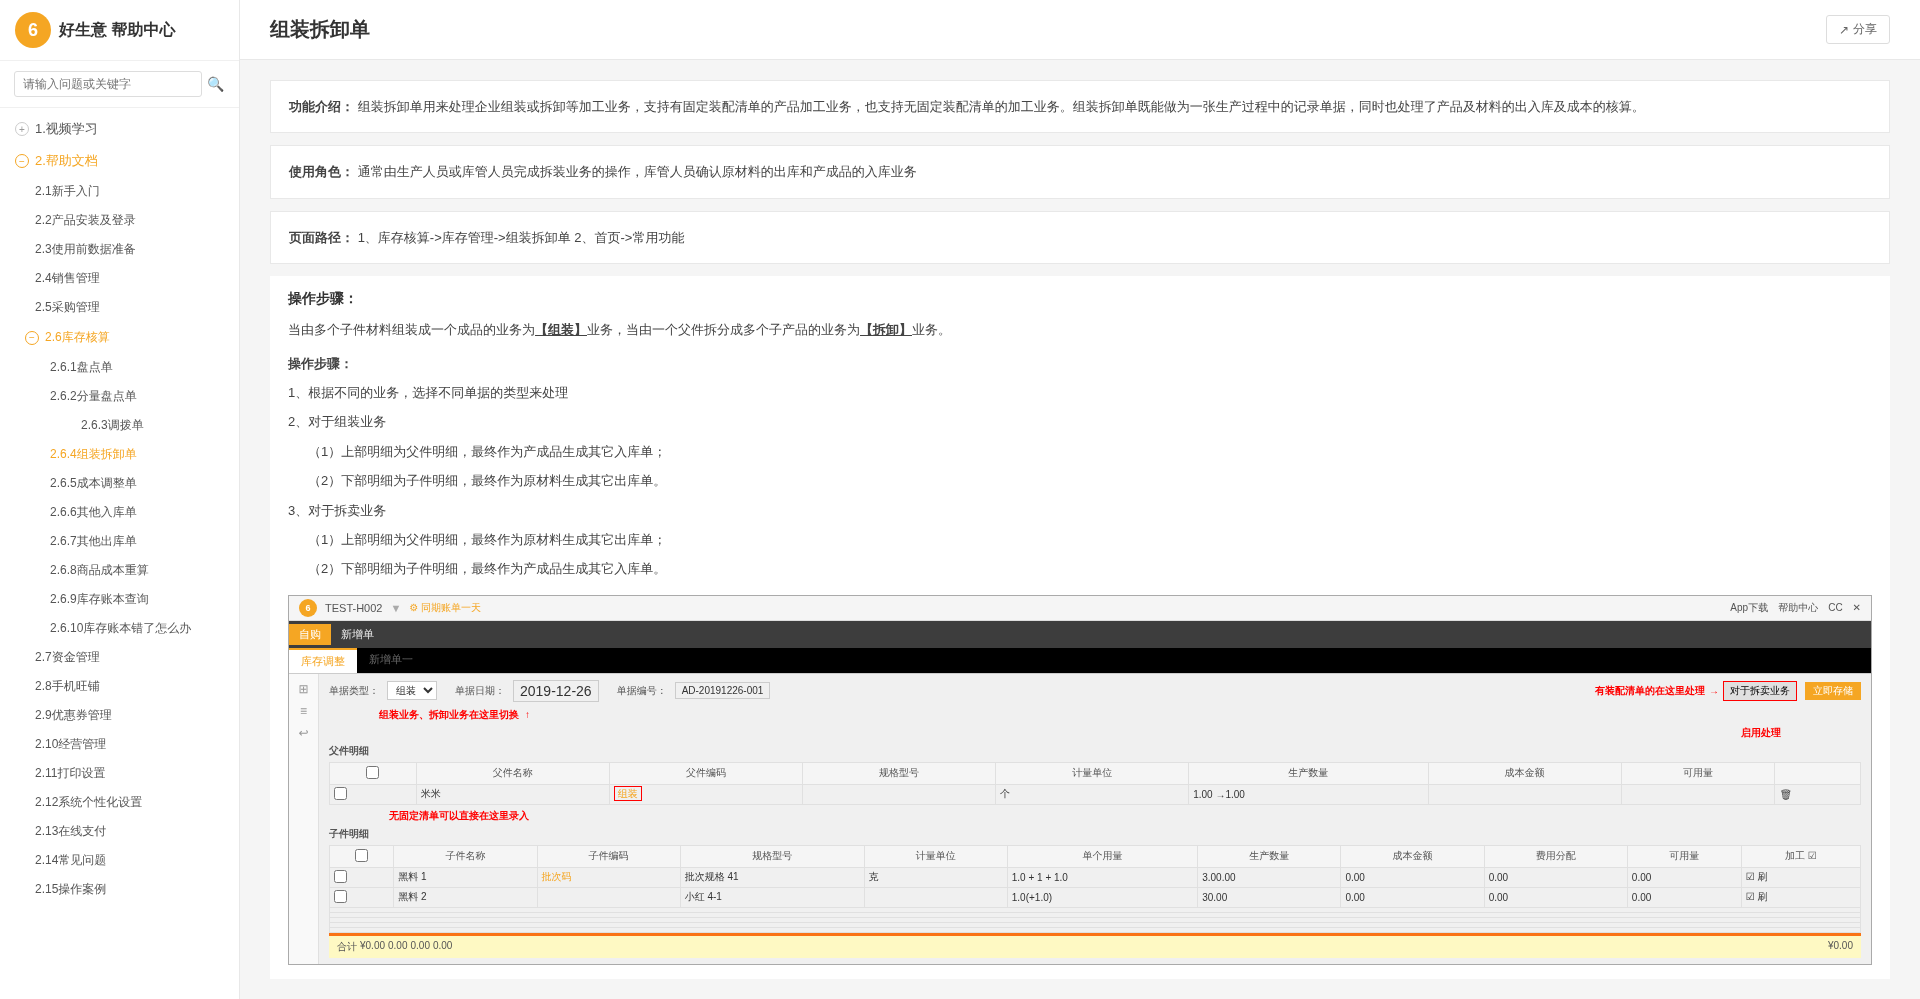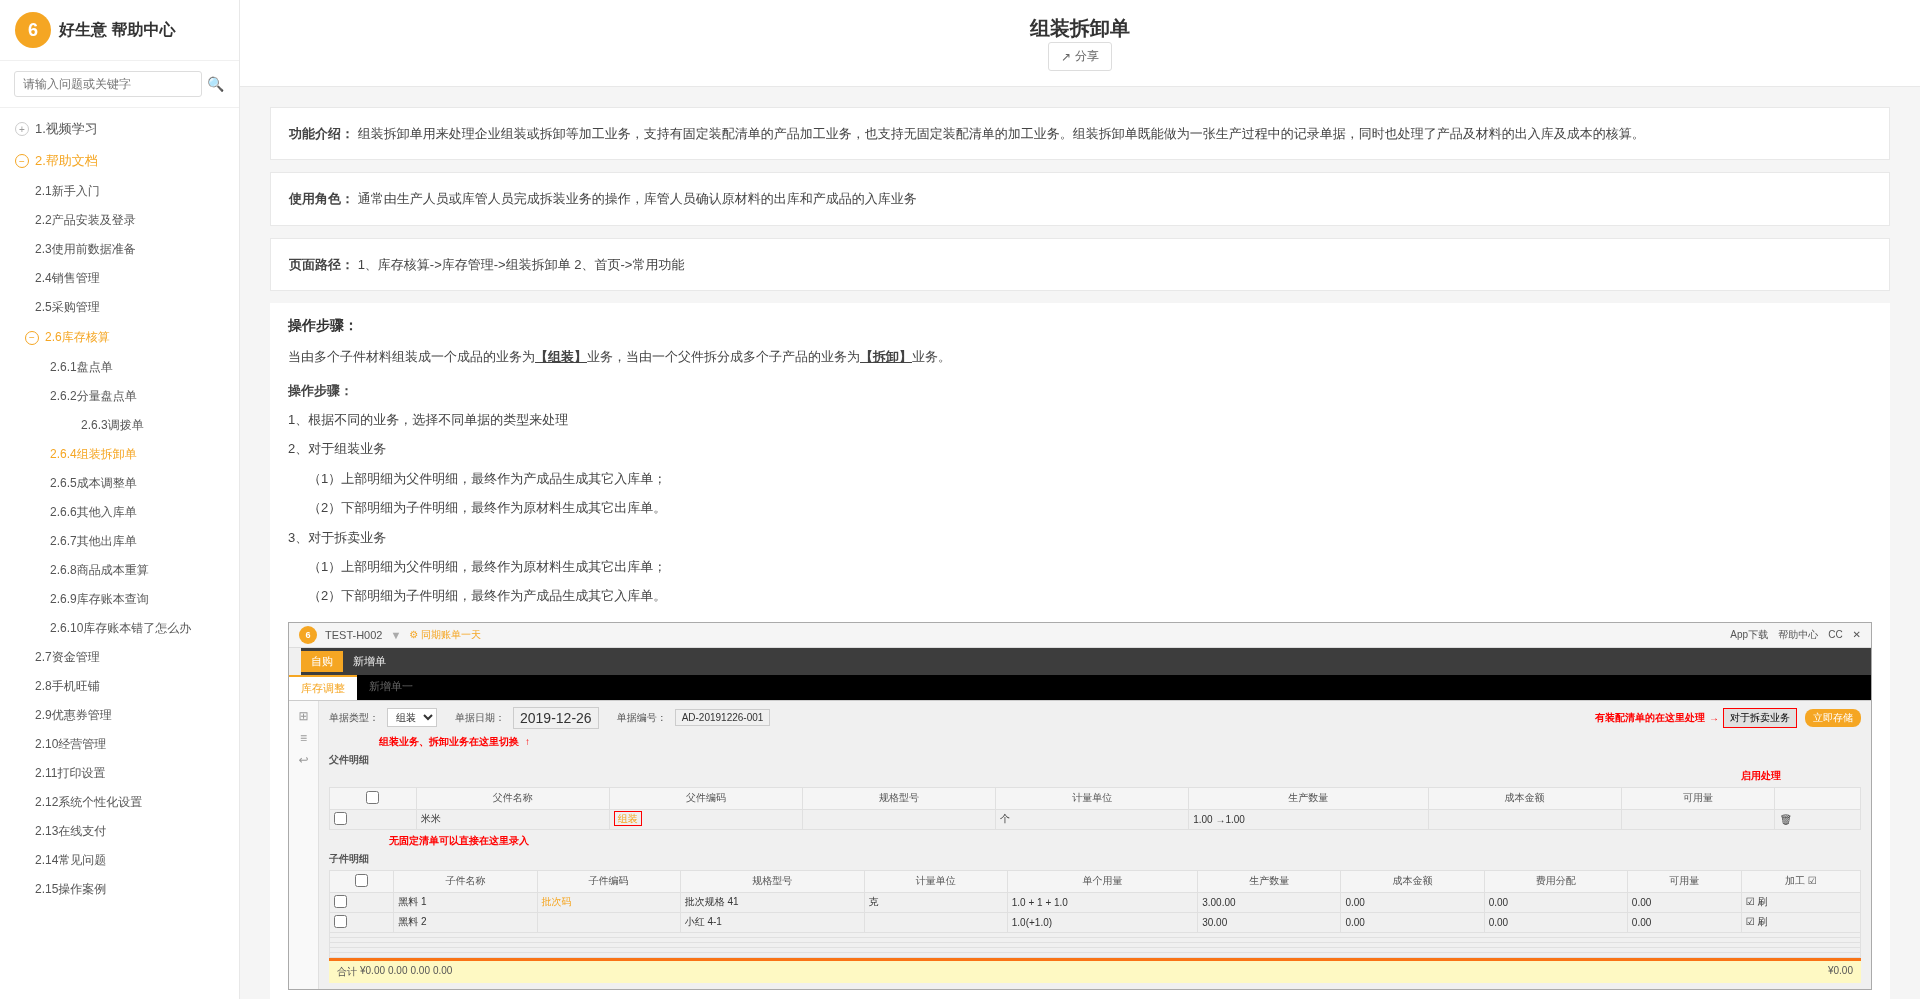--- a/index.html
+++ b/index.html
@@ -119,21 +119,20 @@
       overflow: hidden;
       background: #f5f5f5;
     }
     .content-header {
       background: #fff;
       padding: 15px 30px;
       border-bottom: 1px solid #e8e8e8;
       display: flex;
       align-items: center;
       justify-content: space-between;
-      flex-direction: column;
     }
     .page-title {
       font-size: 20px;
       font-weight: bold;
       color: #333;
     }
     .share-btn {
       border: 1px solid #ddd;
       border-radius: 3px;
       padding: 5px 12px;
@@ -330,21 +329,21 @@
             <span style="color:#f5a623;font-size:10px;">⚙ 同期账单一天</span>
           </div>
           <div style="display:flex; align-items:center; gap:10px; font-size:10px;">
             <span>App下载</span>
             <span>帮助中心</span>
             <span>CC</span>
             <span>✕</span>
           </div>
         </div>
 
-        <div style="background:#3d3d3d; padding:3px 0; display:flex; align-items:center; font-size:11px;margin-left:12px;">
+        <div style="background:#3d3d3d; padding:3px 0; display:flex; align-items:center; font-size:11px;">
           <div style="background:#f5a623;color:white;padding:3px 10px;font-size:11px;">自购</div>
           <div style="color:#eee;padding:3px 10px;font-size:11px;">新增单</div>
         </div>
 
         <div style="background:#000000; display:flex; gap:0; font-size:11px; border-bottom:1px solid #ccc;">
           <div style="background:#fff;border-top:2px solid #f5a623;padding:4px 12px;color:#f5a623;">库存调整</div>
           <div style="padding:4px 12px;color:#666;">新增单一</div>
         </div>
 
         <div style="display:flex;">
@@ -365,34 +364,34 @@
               </select>
               <span style="margin-left:10px;color:#555;">单据日期：</span>
               <span style="border:1px solid #ccc;padding:2px 6px;font-size:14px;color:#333;">2019-12-26</span>
               <span style="margin-left:10px;color:#555;">单据编号：</span>
               <span style="border:1px solid #ccc;padding:2px 6px;font-size:10px;color:#333;">AD-20191226-001</span>
 
               <div style="position:relative;margin-left:auto;display:flex;align-items:center;gap:4px;">
                 <span style="color:red;font-size:10px;font-weight:bold;">有装配清单的在这里处理</span>
                 <span style="color:red;font-size:10px;">→</span>
                 <button style="background:#e0e0e0;border:1px solid #ccc;padding:2px 6px;font-size:10px;border:1px solid red;">对于拆卖业务</button>
-                <button style="background:#f5a623;color:white;border:none;padding:2px 8px;font-size:10px;border-radius:8px;margin-left:4px;font-family:Liberation Serif, serif;">立即存储</button>
+                <button style="background:#f5a623;color:white;border:none;padding:2px 8px;font-size:10px;border-radius:0;margin-left:4px;font-family:Liberation Serif, serif;">立即存储</button>
               </div>
             </div>
 
             <div style="display:flex;align-items:center;gap:6px;margin-bottom:4px;font-size:10px;">
               <span style="color:red;font-size:10px;font-weight:bold;margin-left:50px;">组装业务、拆卸业务在这里切换</span>
               <span style="color:red;">↑</span>
             </div>
 
-            <div style="font-size:10px;margin-bottom:2px;color:#555;font-weight:bold;">父件明细</div>
-
             <div style="display:flex;justify-content:flex-end;align-items:center;gap:6px;margin-bottom:4px;font-size:10px;">
               <span style="color:red;font-size:10px;font-weight:bold;margin-right:80px;">启用处理</span>
             </div>
+
+            <div style="font-size:10px;margin-bottom:2px;color:#555;font-weight:bold;">父件明细</div>
             <table class="ss-table">
               <thead>
                 <tr>
                   <th><input type="checkbox" style=""></th>
                   <th>父件名称</th>
                   <th>父件编码</th>
                   <th>规格型号</th>
                   <th>计量单位</th>
                   <th>生产数量</th>
                   <th>成本金额</th>

